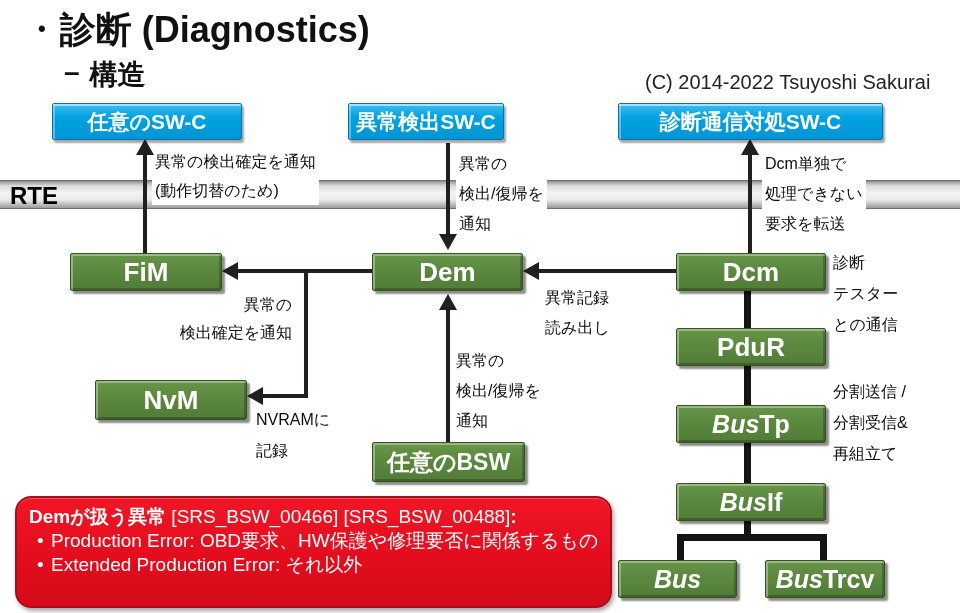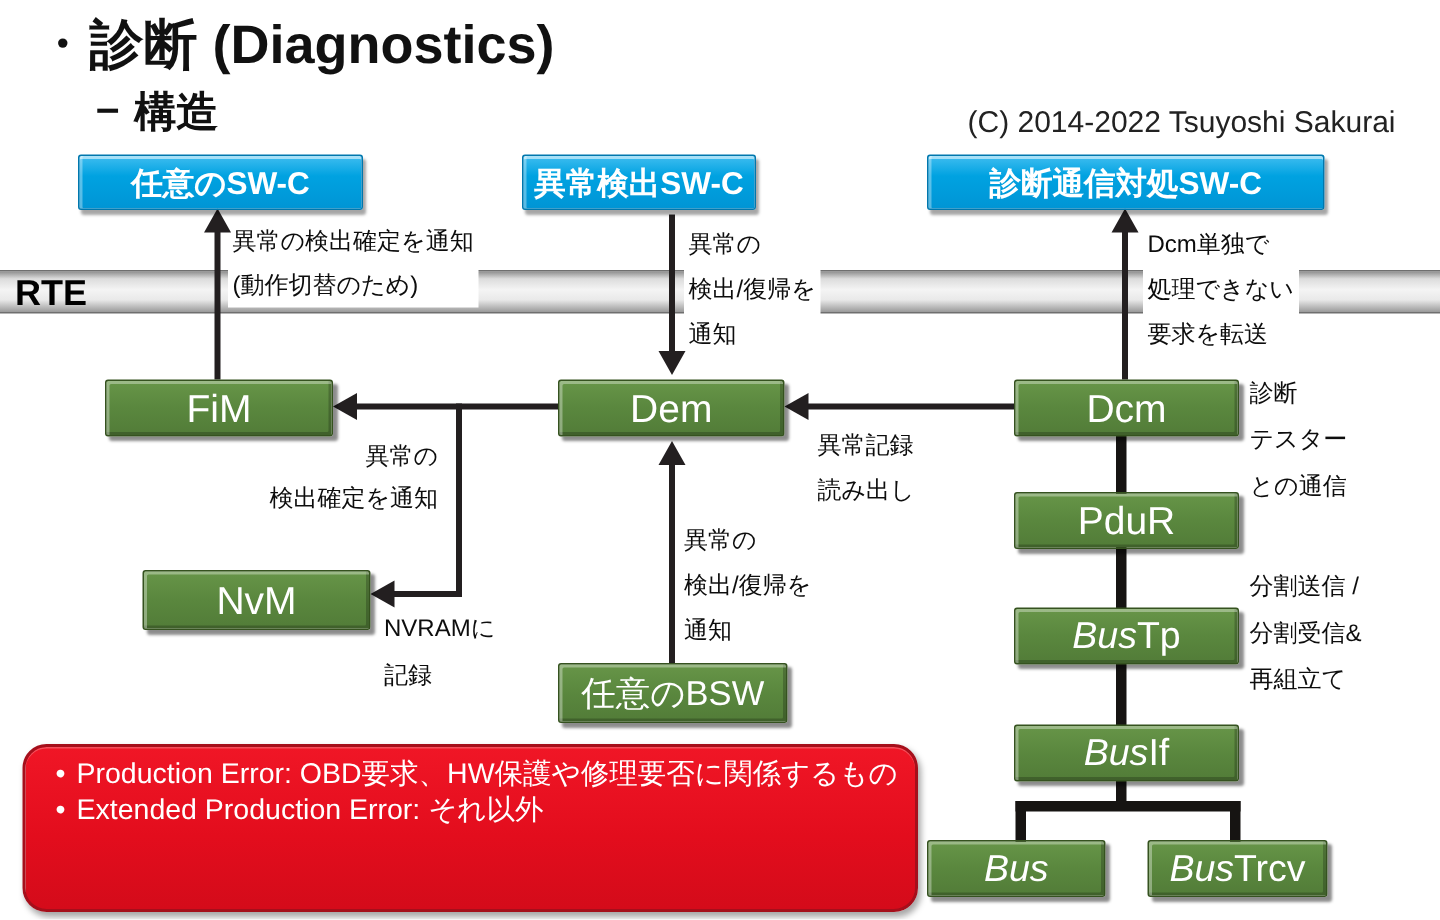--- a/index.html
+++ b/index.html
@@ -26,21 +26,21 @@
     background:linear-gradient(180deg,#3fbdf0 0%,#00a2e1 38%,#0095d5 100%);
     border:1px solid #0077ad;box-sizing:border-box;border-radius:2px;
     box-shadow:inset 0 2px 0 rgba(255,255,255,.55),inset 2px 0 0 rgba(255,255,255,.35),2px 3px 2px rgba(0,0,0,.35);
     color:#fff;font-weight:bold;font-size:21px;white-space:nowrap;
   }
   .gbox{
     position:absolute;display:flex;align-items:center;justify-content:center;
     background:linear-gradient(180deg,#679548 0%,#5a873e 50%,#527c38 100%);
     border:1px solid #35521f;box-sizing:border-box;border-radius:2px;
     box-shadow:inset 2px 2px 0 rgba(255,255,255,.35),inset -2px -2px 0 rgba(0,0,0,.22),3px 3px 2px rgba(0,0,0,.45);
-    color:#fff;font-weight:normal;font-size:26px;white-space:nowrap;
+    color:#fff;font-weight:bold;font-size:26px;white-space:nowrap;
   }
   .gbox .it{font-style:italic;}
   .gbox.small{font-size:23px;}
   .gbox.busname{font-size:25px;}
   
   .ln{position:absolute;background:#231f20;}
   .ah{position:absolute;width:0;height:0;}
   .ah.up{border-left:9px solid transparent;border-right:9px solid transparent;border-bottom:16px solid #231f20;}
   .ah.down{border-left:9px solid transparent;border-right:9px solid transparent;border-top:16px solid #231f20;}
   .ah.left{border-top:9px solid transparent;border-bottom:9px solid transparent;border-right:16px solid #231f20;}
@@ -173,20 +173,21 @@
   <div class="gbox busname" style="left:618px;top:560px;width:119px;height:38px;">
     <span class="it">Bus</span>
       <span></span>
   </div>
   <div class="gbox busname" style="left:765px;top:560px;width:120px;height:38px;">
     <span class="it">Bus</span>
       <span>Trcv</span>
   </div>
 
   <div class="note">
+    <div><span class="b">Demが扱う異常</span><span> [SRS_BSW_00466] [SRS_BSW_00488]</span><span class="b">:</span></div>
     <div class="row">
       <span class="bu">•</span>
       <span>Production Error: OBD要求、HW保護や修理要否に関係するもの</span>
     </div>
     <div class="row">
       <span class="bu">•</span>
       <span>Extended Production Error: それ以外</span>
     </div>
   </div>
 

